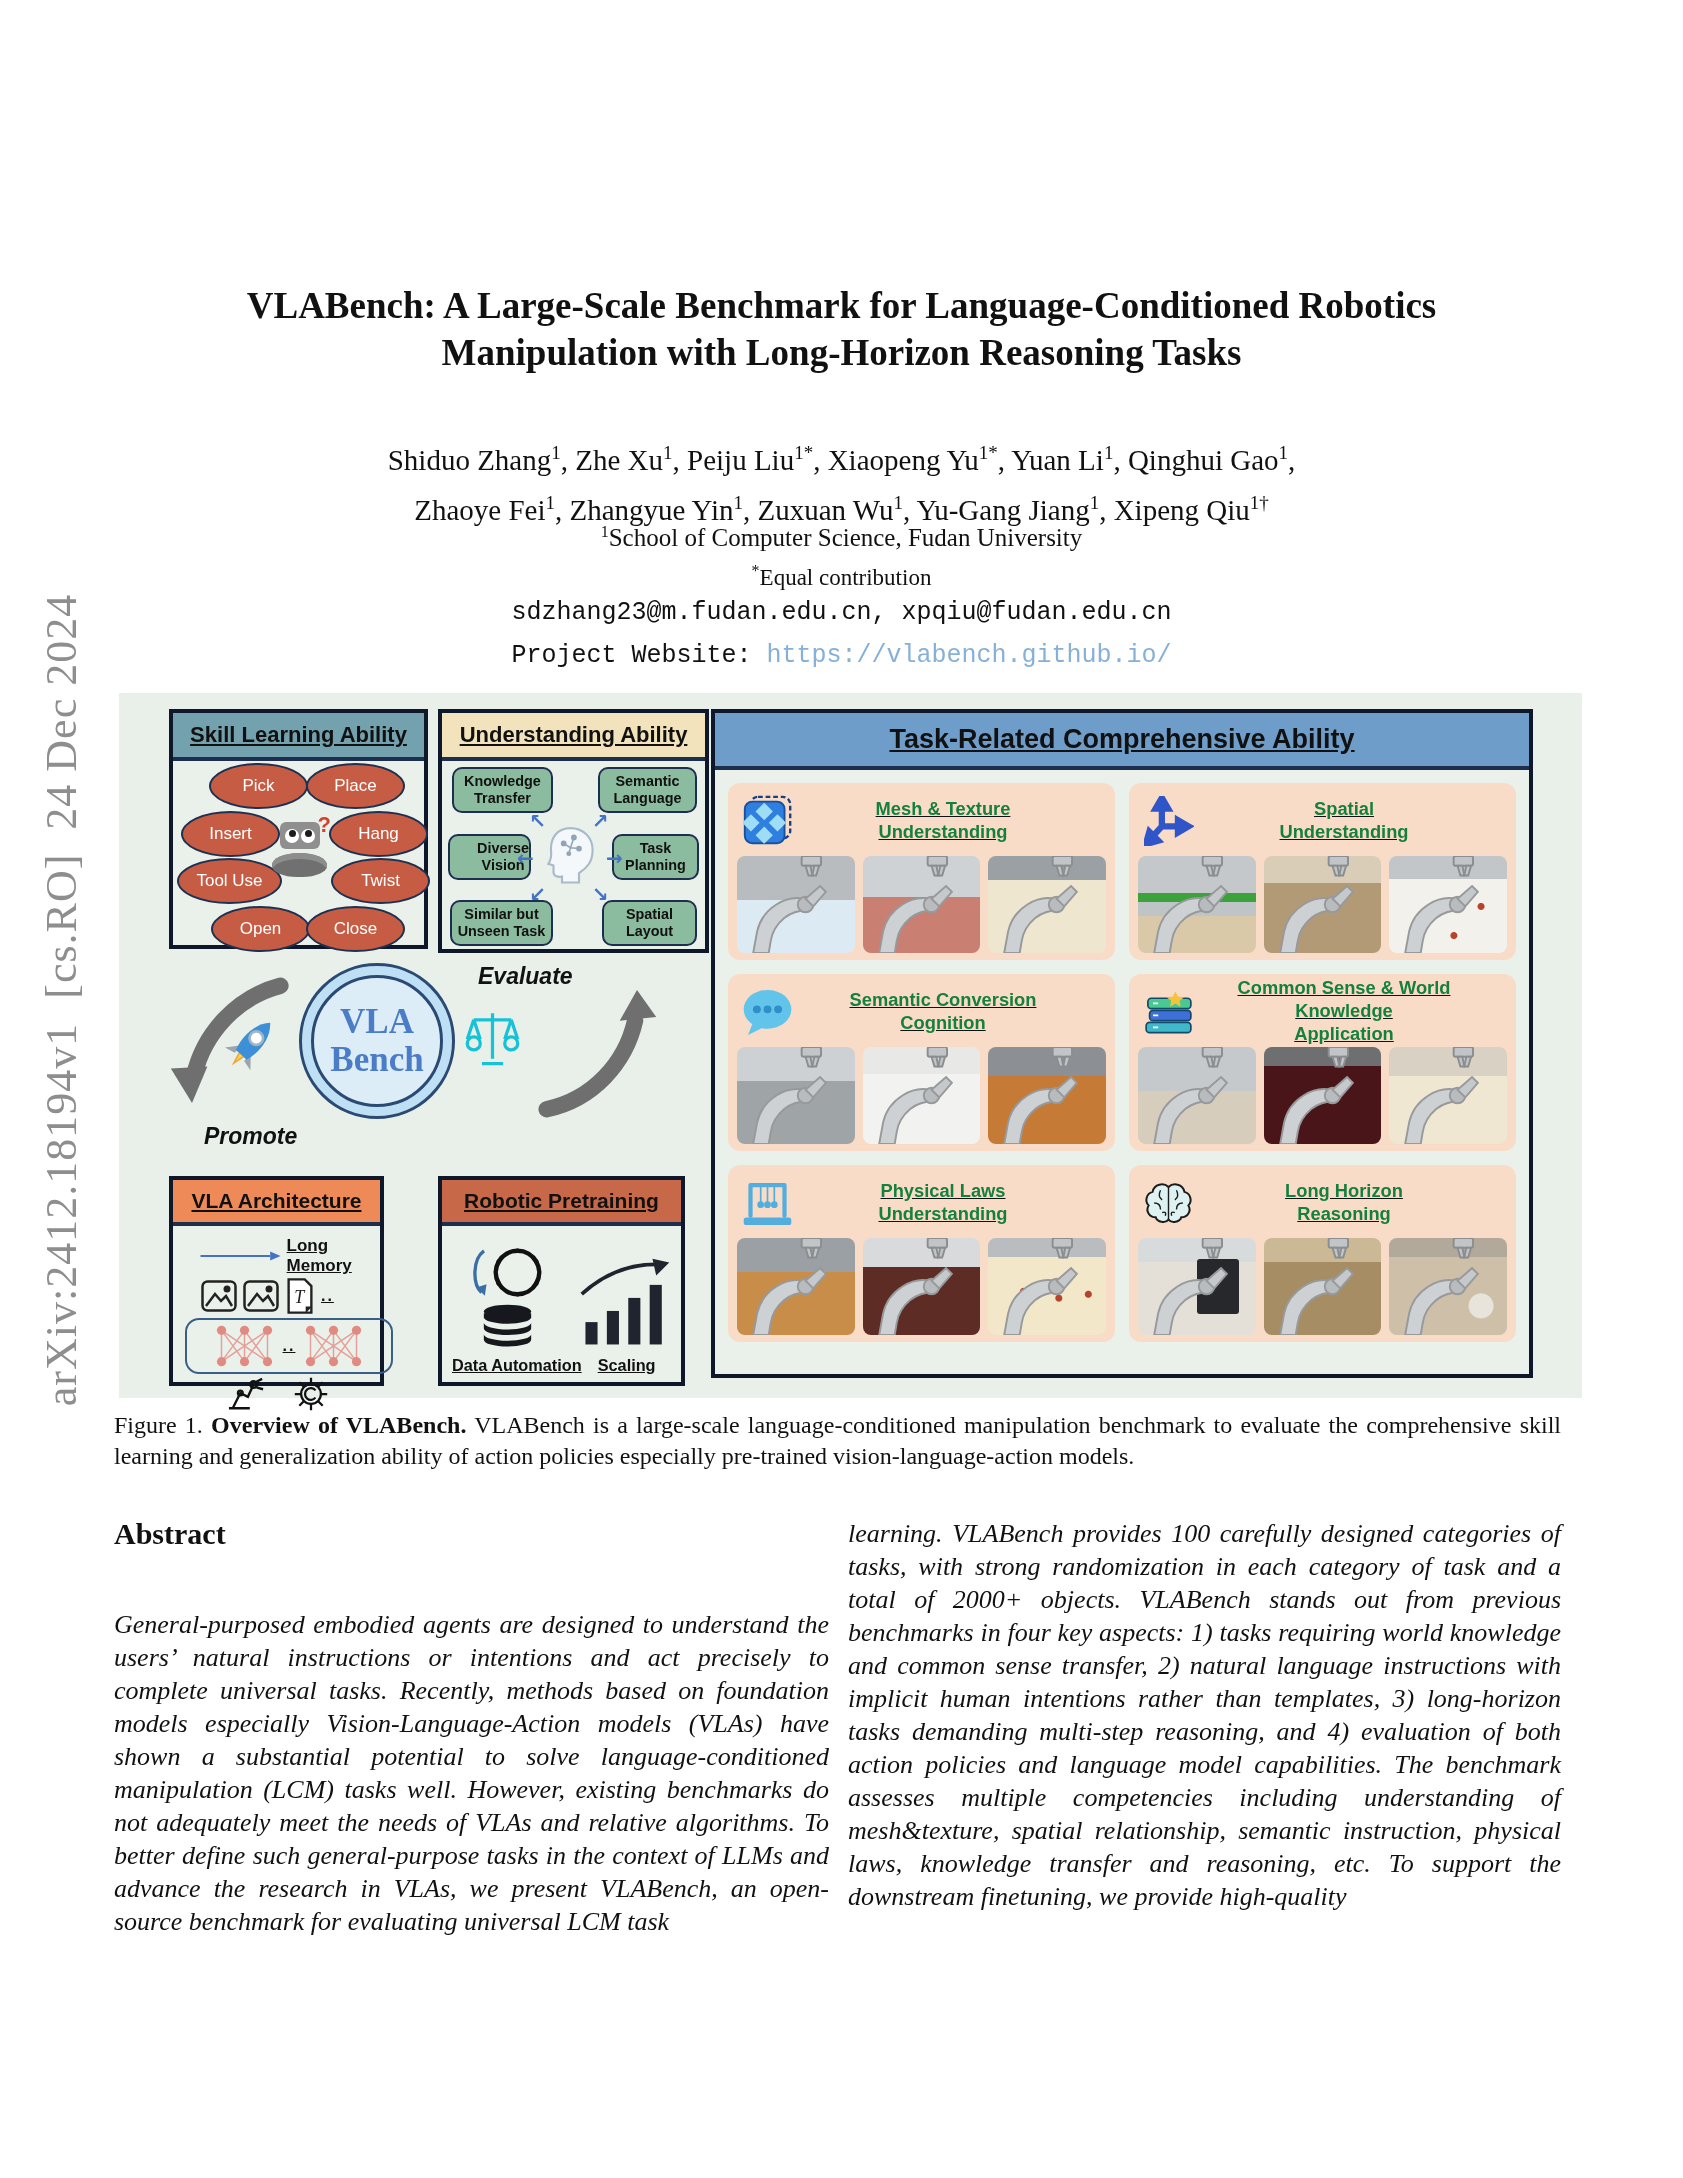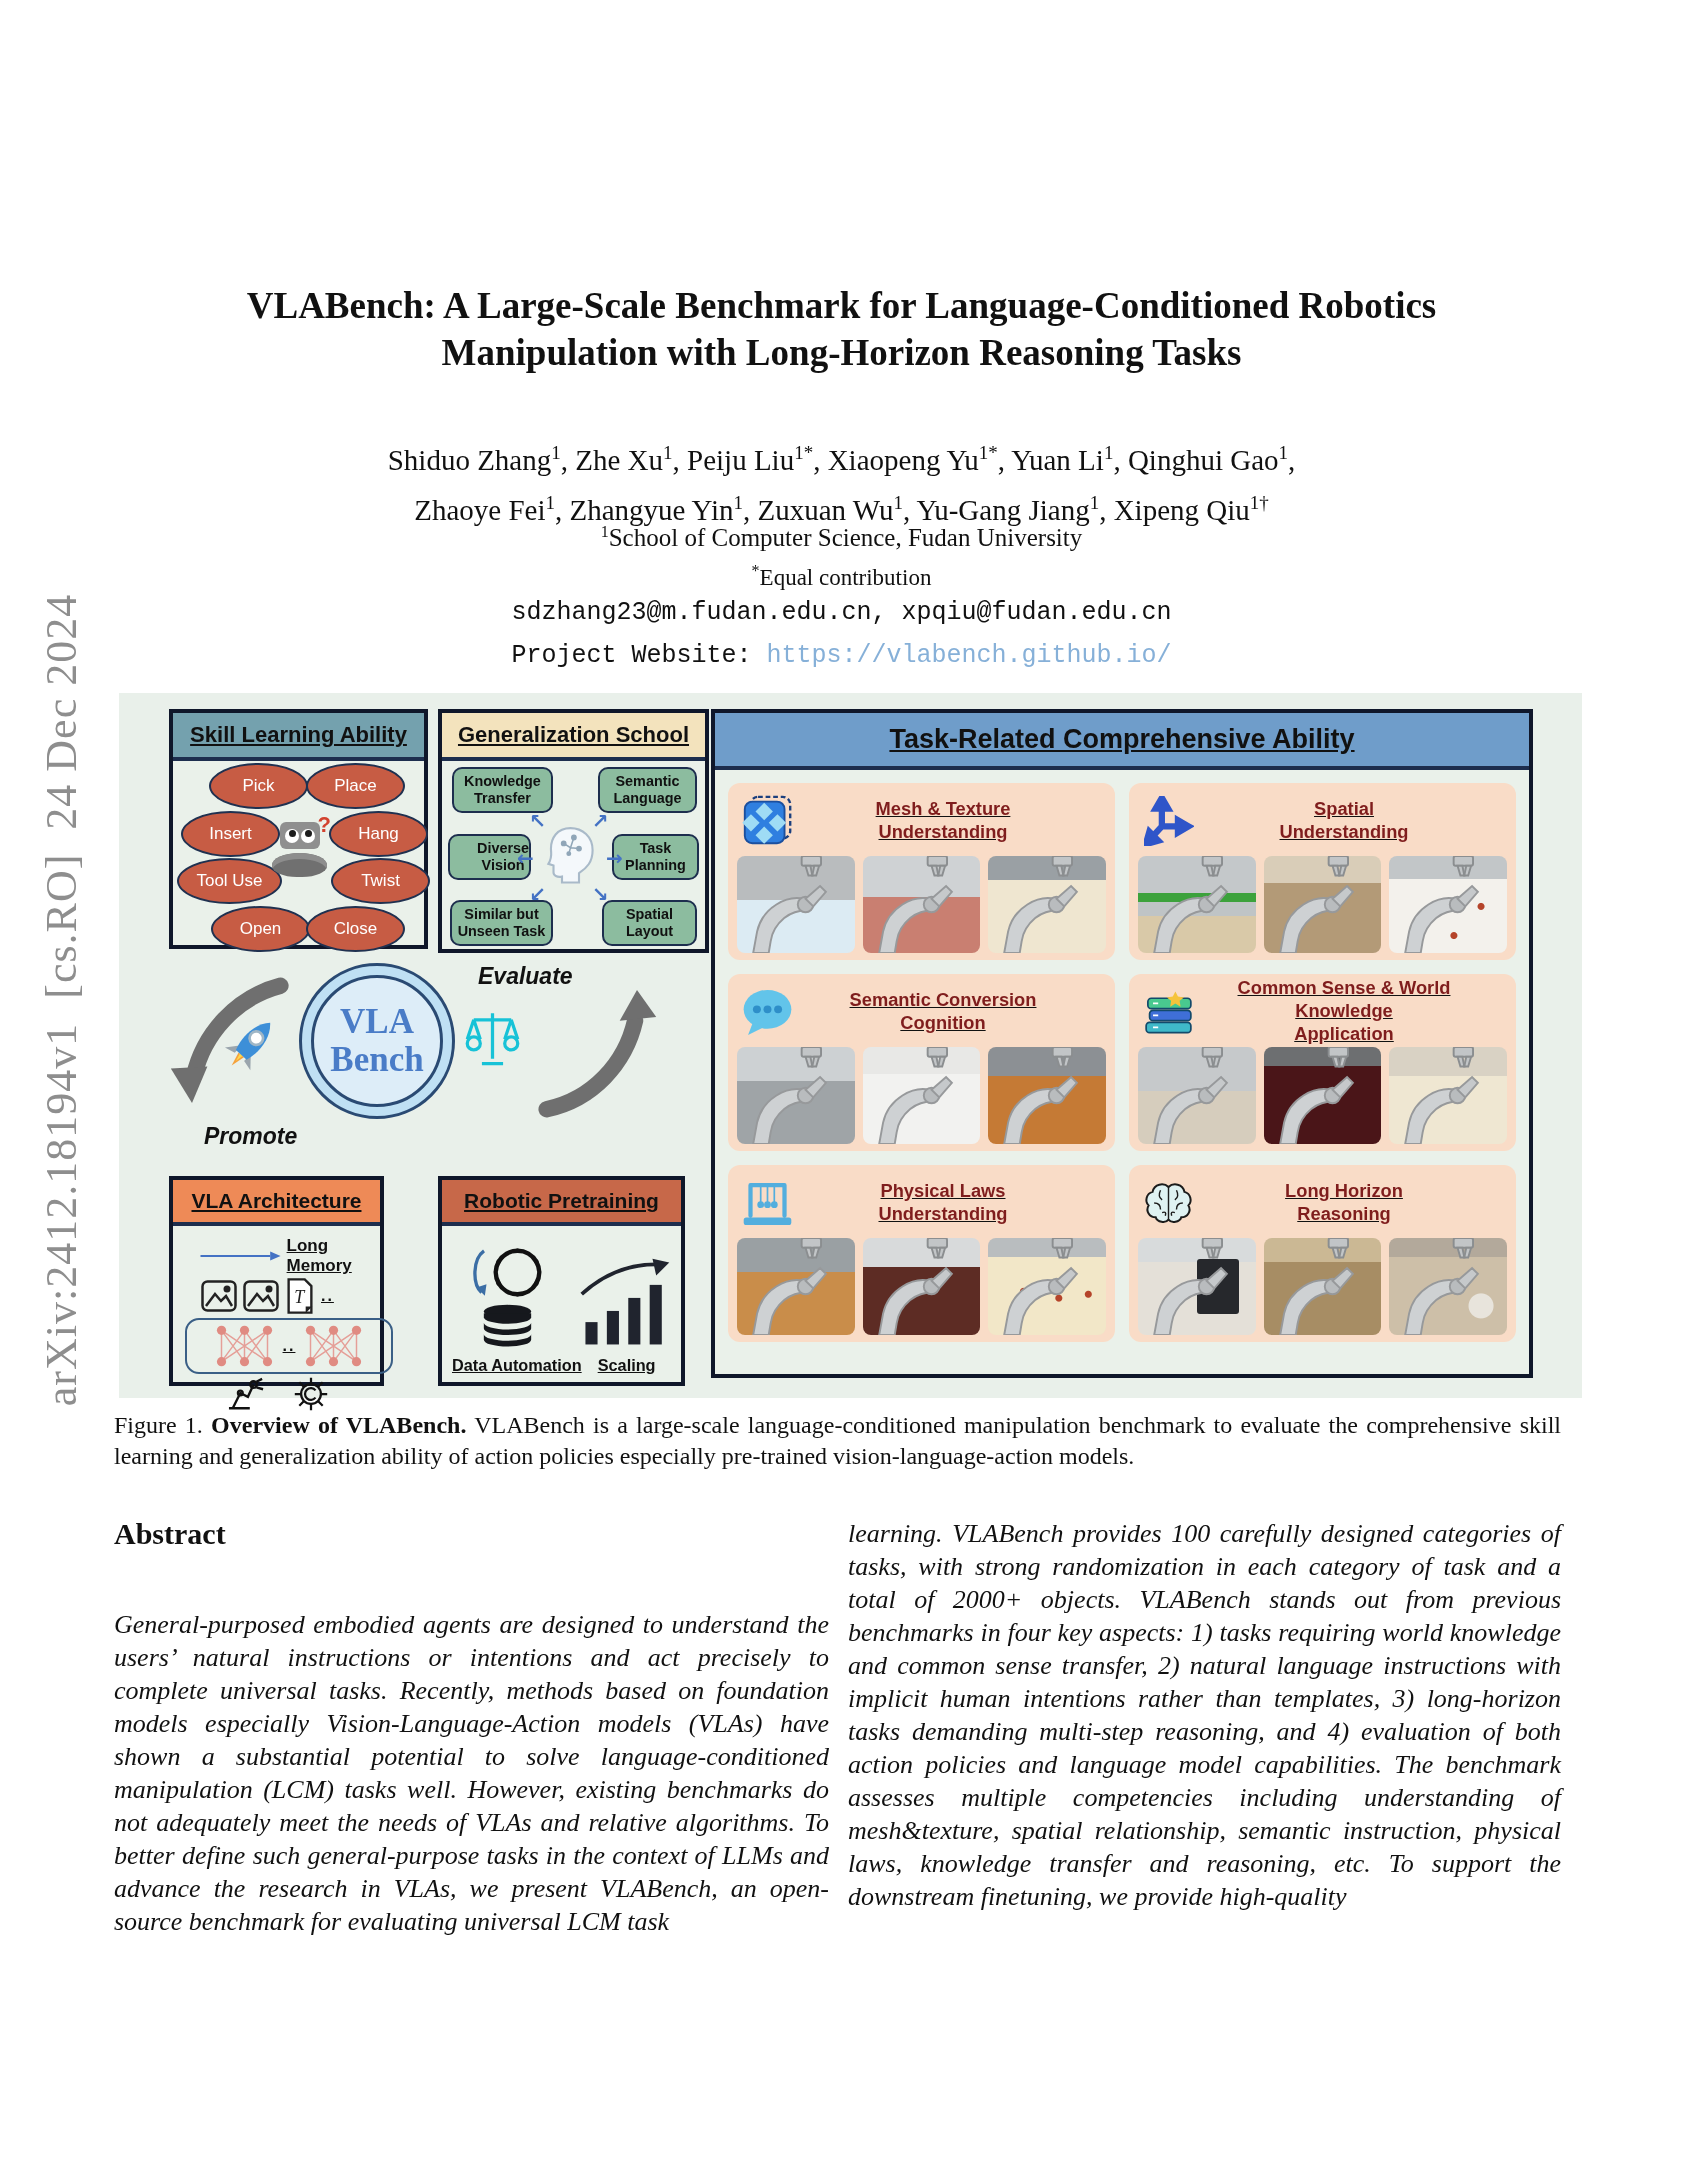--- a/index.html
+++ b/index.html
@@ -73,21 +73,21 @@
   .a4{left:87px;top:121px;} .a5{left:150px;top:121px;}
 
   .task{left:592px;top:16px;width:822px;height:669px;}
   .task .phead{height:53px;background:#6f9dca;font-size:27px;}
   .task-grid{display:grid;grid-template-columns:1fr 1fr;gap:14px;padding:13px;height:585px;box-sizing:border-box;}
   .subpanel{background:#f9dcc7;border-radius:12px;padding:7px 9px;box-sizing:border-box;
     display:flex;flex-direction:column;}
   .sub-head{display:flex;align-items:center;height:61px;}
   .sicon{width:61px;display:flex;align-items:center;justify-content:center;flex:none;}
   .stitle{flex:1;text-align:center;font-family:"Liberation Sans",sans-serif;font-weight:bold;
-    font-size:18.3px;line-height:1.25;color:#7f1d1d;padding-right:18px;}
+    font-size:18.3px;line-height:1.25;color:#15803d;padding-right:18px;}
   .thumbs{display:flex;gap:8px;flex:1;margin-top:5px;}
   .thumb{flex:1;border-radius:8px;position:relative;overflow:hidden;background:#cfd2d4;}
   .thumb svg.arm{position:absolute;inset:0;width:100%;height:100%;}
 
   .p1a{background:linear-gradient(#b9bcbe 45%,#dcebf3 45%);}
   .p1b{background:linear-gradient(#cfd2d4 42%,#c97f71 42%);}
   .p1c{background:linear-gradient(#9aa0a4 25%,#efe6d0 25%);}
   .p2a{background:linear-gradient(#c4c8ca 38%,#3ca23c 38%,#3ca23c 47%,#bfc4c6 47%,#bfc4c6 62%,#d9c9a8 62%);}
   .p2b{background:linear-gradient(#d9cdb8 28%,#b39a77 28%);}
   .p2c{background:radial-gradient(circle at 28% 60%,#b5442a 3px,transparent 4px),
@@ -214,21 +214,21 @@
           <div class="rhead">
               <span class="eye"></span>
               <span class="eye e2"></span>
             </div>
           <div class="rbody"></div>
         </div>
       </div>
     </div>
 
     <div class="panel gen">
-      <div class="phead">Generalization School</div>
+      <div class="phead">Understanding Ability</div>
       <div class="pbody">
         <div class="gen-box g0">Knowledge Transfer</div>
         <div class="gen-box g1">Semantic Language</div>
         <div class="gen-box g2">Diverse Vision</div>
         <div class="gen-box g3">Task Planning</div>
         <div class="gen-box g4">Similar but Unseen Task</div>
         <div class="gen-box g5">Spatial Layout</div>
         <span class="gen-arrow a0">↖</span>
         <span class="gen-arrow a1">↗</span>
         <span class="gen-arrow a2">←</span>

